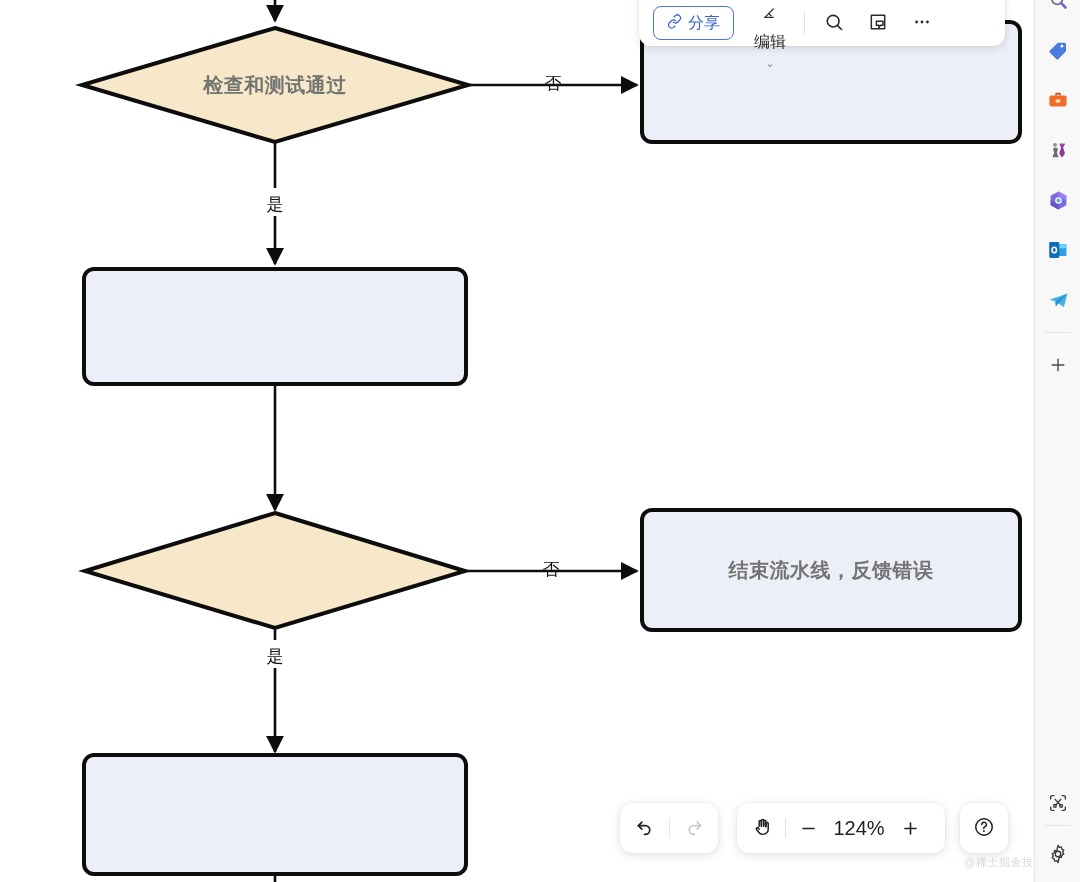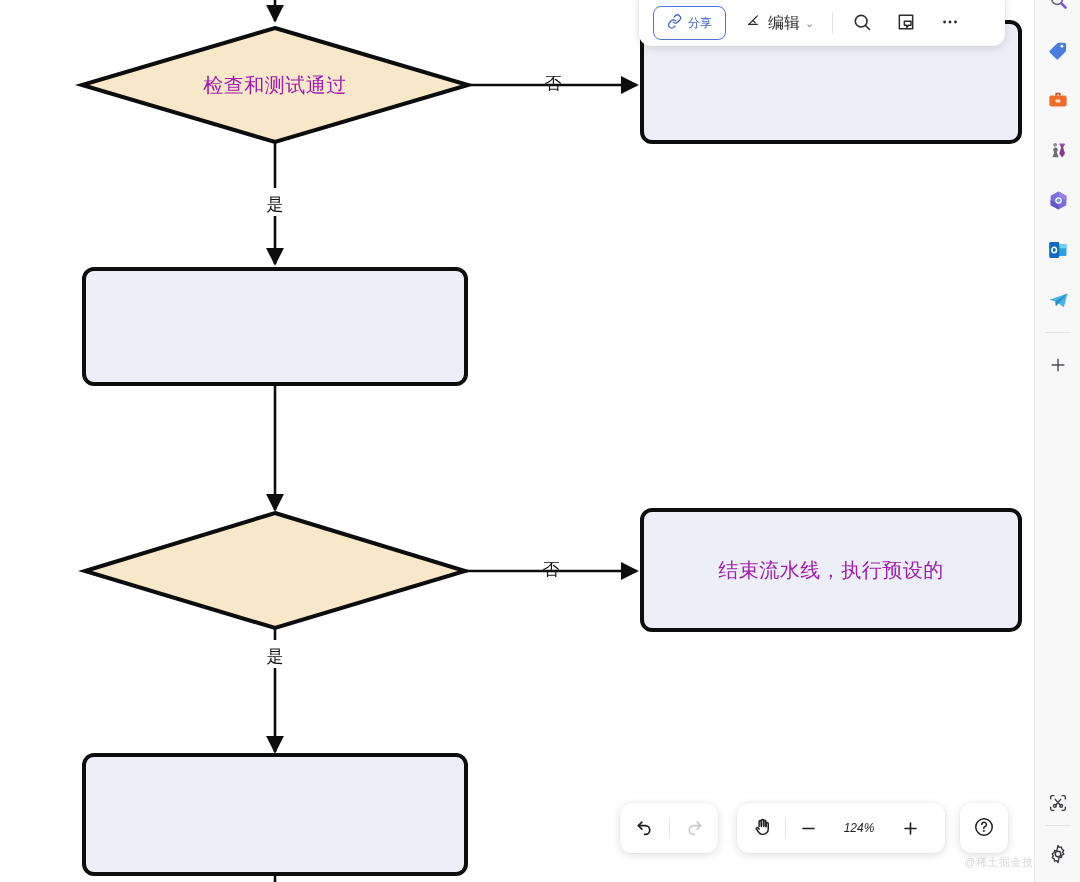--- a/index.html
+++ b/index.html
@@ -14,25 +14,26 @@
   #canvas{
     position:absolute;left:0;top:0;width:1034px;height:882px;
     background:#ffffff;overflow:hidden;
   }
   #diagram{position:absolute;left:0;top:0;width:1034px;height:882px;}
 
   .node-label{
     position:absolute;
     display:flex;align-items:center;justify-content:center;
     text-align:center;
-    color:#a21caf;
+    color:#737373;
     font-size:20px;line-height:30px;
     letter-spacing:.5px;
     pointer-events:none;
     white-space:pre-line;
+    font-weight:bold;
   }
   .edge-label{
     position:absolute;
     color:#111;font-size:17px;line-height:18px;
     text-align:center;
   }
 
   
   #top-toolbar{
     position:absolute;left:639px;top:-12px;
@@ -42,21 +43,21 @@
     display:flex;align-items:center;
     padding:0 14px;box-sizing:border-box;
     gap:6px;
   }
   #top-toolbar .pad{height:100%;display:flex;align-items:center;padding-top:12px;gap:6px;width:100%;}
   .share-btn{
     display:flex;align-items:center;gap:6px;
     border:1px solid #4f74d8;border-radius:8px;
     color:#3b63cf;background:#fff;
     height:34px;padding:0 13px;box-sizing:border-box;
-    font-size:12px;cursor:pointer;
+    font-size:16px;cursor:pointer;
   }
   .tb-item{
     display:flex;align-items:center;gap:5px;
     height:34px;padding:0 8px;border-radius:7px;
     color:#2b2b2b;font-size:16px;cursor:pointer;background:transparent;border:0;
   }
   .tb-icon-btn{
     display:flex;align-items:center;justify-content:center;
     width:38px;height:34px;border-radius:7px;cursor:pointer;
     background:transparent;border:0;color:#2b2b2b;
@@ -76,22 +77,22 @@
   #zoom-bar{left:737px;top:803px;width:208px;padding:0 6px;gap:2px;}
   #help-bar{left:960px;top:803px;width:48px;justify-content:center;}
   .bb-btn{
     display:flex;align-items:center;justify-content:center;
     width:40px;height:40px;border-radius:8px;border:0;background:transparent;
     cursor:pointer;color:#1f1f1f;
   }
   .bb-btn.disabled{color:#c9c9cc;cursor:default;}
   .bb-divider{width:1px;height:20px;background:#e4e4e6;}
   .zoom-val{
-    min-width:58px;text-align:center;font-size:12px;color:#1f1f1f;
-    cursor:pointer;user-select:none;font-style:italic;
+    min-width:58px;text-align:center;font-size:20px;color:#1f1f1f;
+    cursor:pointer;user-select:none;
   }
 
   
   #watermark{
     position:absolute;right:12px;bottom:12px;
     font-size:11px;color:#d8d8dc;letter-spacing:.5px;
     user-select:none;
   }
 
   
@@ -163,42 +164,42 @@
     <g>
       <line x1="275" y1="874" x2="275" y2="890" stroke="#0d0d0d" stroke-width="2.6"></line>
     </g>
   </svg>
 
   <div class="node-label" style="left:82px;top:28px;width:386px;height:114px;">检查和测试通过</div>
 
 
 
 
-  <div class="node-label" style="left:642px;top:510px;width:378px;height:120px;">结束流水线，执行预设的</div>
+  <div class="node-label" style="left:642px;top:510px;width:378px;height:120px;">结束流水线，反馈错误</div>
 
 
   <div class="edge-label" style="left:530px;top:75px;width:46px;">否</div>
   <div class="edge-label" style="left:252px;top:196px;width:46px;">是</div>
   <div class="edge-label" style="left:528px;top:561px;width:46px;">否</div>
   <div class="edge-label" style="left:252px;top:648px;width:46px;">是</div>
 </div>
 
 <div id="top-toolbar">
   <div class="pad">
     <button class="share-btn">
       <span aria-hidden="true">
         <svg width="15" height="15" viewBox="0 0 24 24" fill="none" stroke="#3b63cf" stroke-width="2" stroke-linecap="round">
           <path d="M10 13a5 5 0 0 0 7.1.1l3-3a5 5 0 0 0-7.1-7.1l-1.7 1.7"></path>
           <path d="M14 11a5 5 0 0 0-7.1-.1l-3 3a5 5 0 0 0 7.1 7.1l1.7-1.7"></path>
         </svg>
       </span>
       <span>分享</span>
     </button>
 
-    <button class="tb-item" style="margin-left:6px;">
+    <button class="tb-item" style="margin-left:6px;flex-direction:column;">
       <span aria-hidden="true">
         <svg width="17" height="17" viewBox="0 0 24 24" fill="none" stroke="#2b2b2b" stroke-width="1.8" stroke-linecap="round" stroke-linejoin="round">
           <path d="M16 4 4 16"></path>
             <path d="M4 16h12"></path>
             <path d="M9.5 10.5 13 14"></path>
         </svg>
       </span>
       <span>编辑</span>
       <span class="chev">⌄</span>
     </button>

